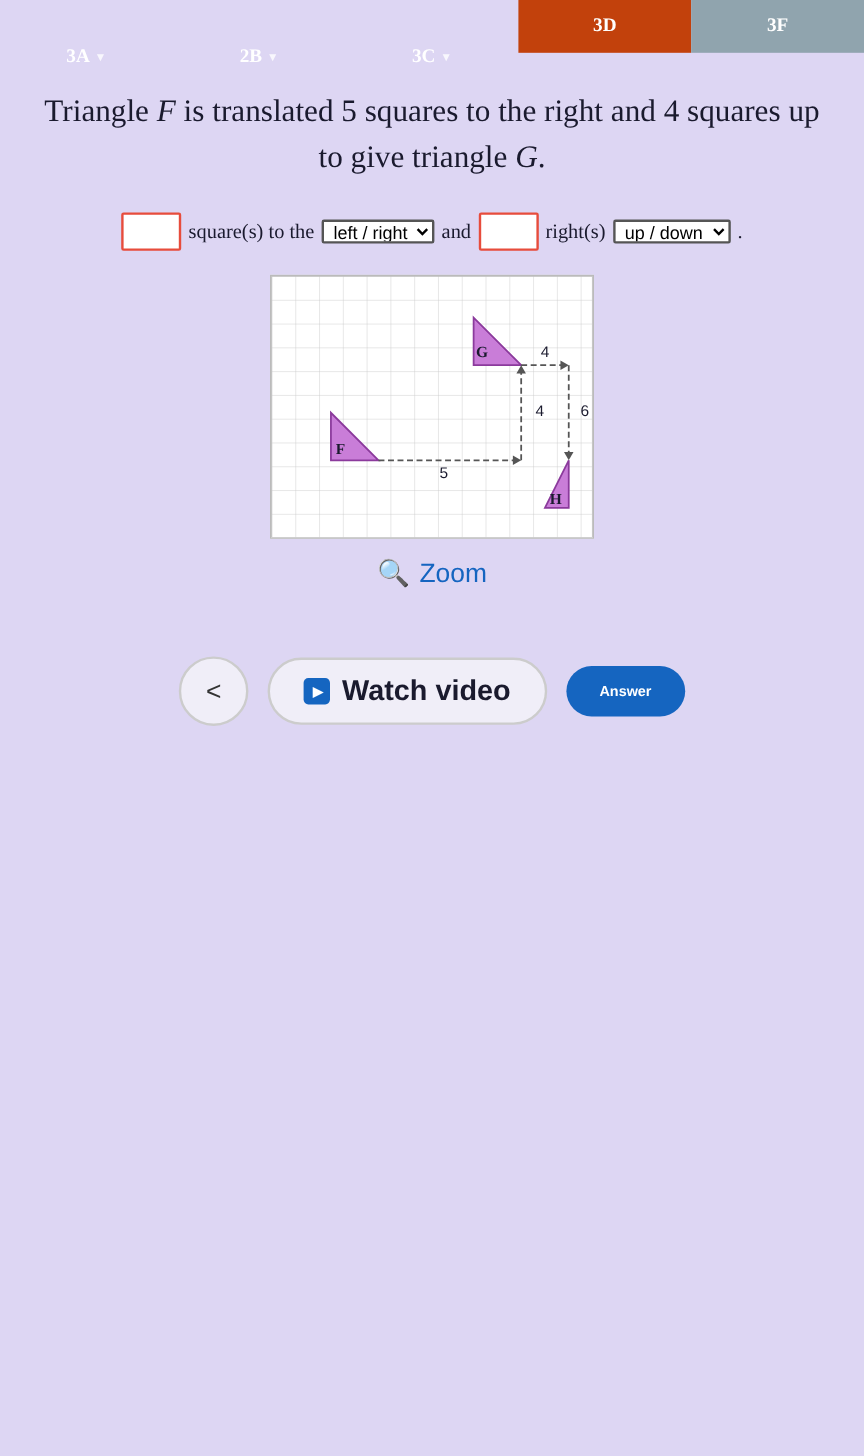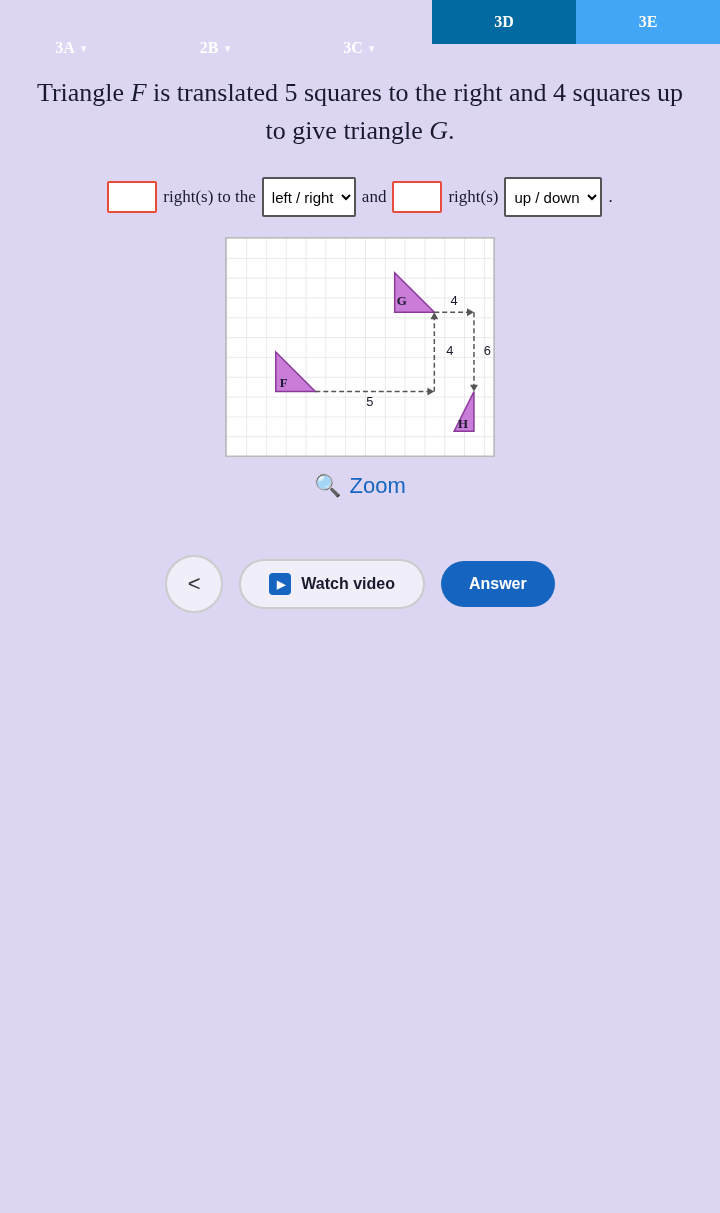--- a/index.html
+++ b/index.html
@@ -23,21 +23,21 @@
       display: flex;
       align-items: center;
       justify-content: center;
       font-size: 16px;
       font-weight: bold;
       color: #fff;
       cursor: pointer;
       gap: 4px;
     }
     .nav-tab.green { background: #4caf50; margin-top: 48px; }
-    .nav-tab.blue-active { background: #0369a1; }
+    .nav-tab.blue-active { background: #c2410c; }
     .nav-tab.blue-light { background: #42a5f5; }
     .nav-tab.grey { background: #90a4ae; }
     .chevron {
       font-size: 10px;
       color: rgba(255,255,255,0.8);
     }
 
     
     .content {
       padding: 30px 36px 20px 36px;
@@ -68,21 +68,21 @@
       color: #1a1a2e;
     }
     .ans-input {
       width: 50px;
       height: 32px;
       border: 2px solid #e74c3c;
       background: #fff;
       border-radius: 2px;
     }
     .ans-dropdown {
-      height: 40px;
+      height: 20px;
       border: 2px solid #555;
       background: #fff;
       border-radius: 2px;
       padding: 0 4px;
       font-size: 15px;
       cursor: pointer;
     }
 
     
     .diagram-container {
@@ -136,21 +136,21 @@
       flex-shrink: 0;
     }
     .watch-btn {
       display: flex;
       align-items: center;
       gap: 10px;
       background: #f0eef8;
       border: 2px solid #ccc;
       border-radius: 32px;
       padding: 12px 28px;
-      font-size: 16px;
+      font-size: 24px;
       font-family: Arial, sans-serif;
       font-weight: bold;
       color: #1a1a2e;
       cursor: pointer;
       white-space: nowrap;
     }
     .watch-icon {
       width: 22px;
       height: 22px;
       background: #1565c0;
@@ -165,21 +165,21 @@
       color: #fff;
       font-size: 11px;
       margin-left: 2px;
     }
     .answer-btn {
       background: #1565c0;
       color: #fff;
       border: none;
       border-radius: 32px;
       padding: 14px 28px;
-      font-size: 16px;
+      font-size: 12px;
       font-family: Arial, sans-serif;
       font-weight: bold;
       cursor: pointer;
       white-space: nowrap;
     }
   </style>
 </head>
 <body>
 
 <div class="top-nav">
@@ -191,36 +191,36 @@
     <span>2B</span>
     <span class="chevron">▼</span>
   </div>
   <div class="nav-tab green">
     <span>3C</span>
     <span class="chevron">▼</span>
   </div>
   <div class="nav-tab blue-active">
     <span>3D</span>
   </div>
-  <div class="nav-tab blue-light">
-    <span>3E</span>
+  <div class="nav-tab grey">
+    <span>3F</span>
   </div>
 </div>
 
 <div class="content">
 
   <p class="problem-text">
     Triangle <span class="serif-var">F</span> is translated 5 squares to the right and 4 squares up to give triangle <span class="serif-var">G</span>.
   </p>
 
 
 
   <div class="answer-row">
     <input class="ans-input" type="text" style="">
-    <span>right(s) to the</span>
+    <span>square(s) to the</span>
     <select class="ans-dropdown">
       <option>left / right</option>
       <option>left</option>
       <option>right</option>
     </select>
     <span>and</span>
     <input class="ans-input" type="text" style="">
     <span>right(s)</span>
     <select class="ans-dropdown">
       <option>up / down</option>

